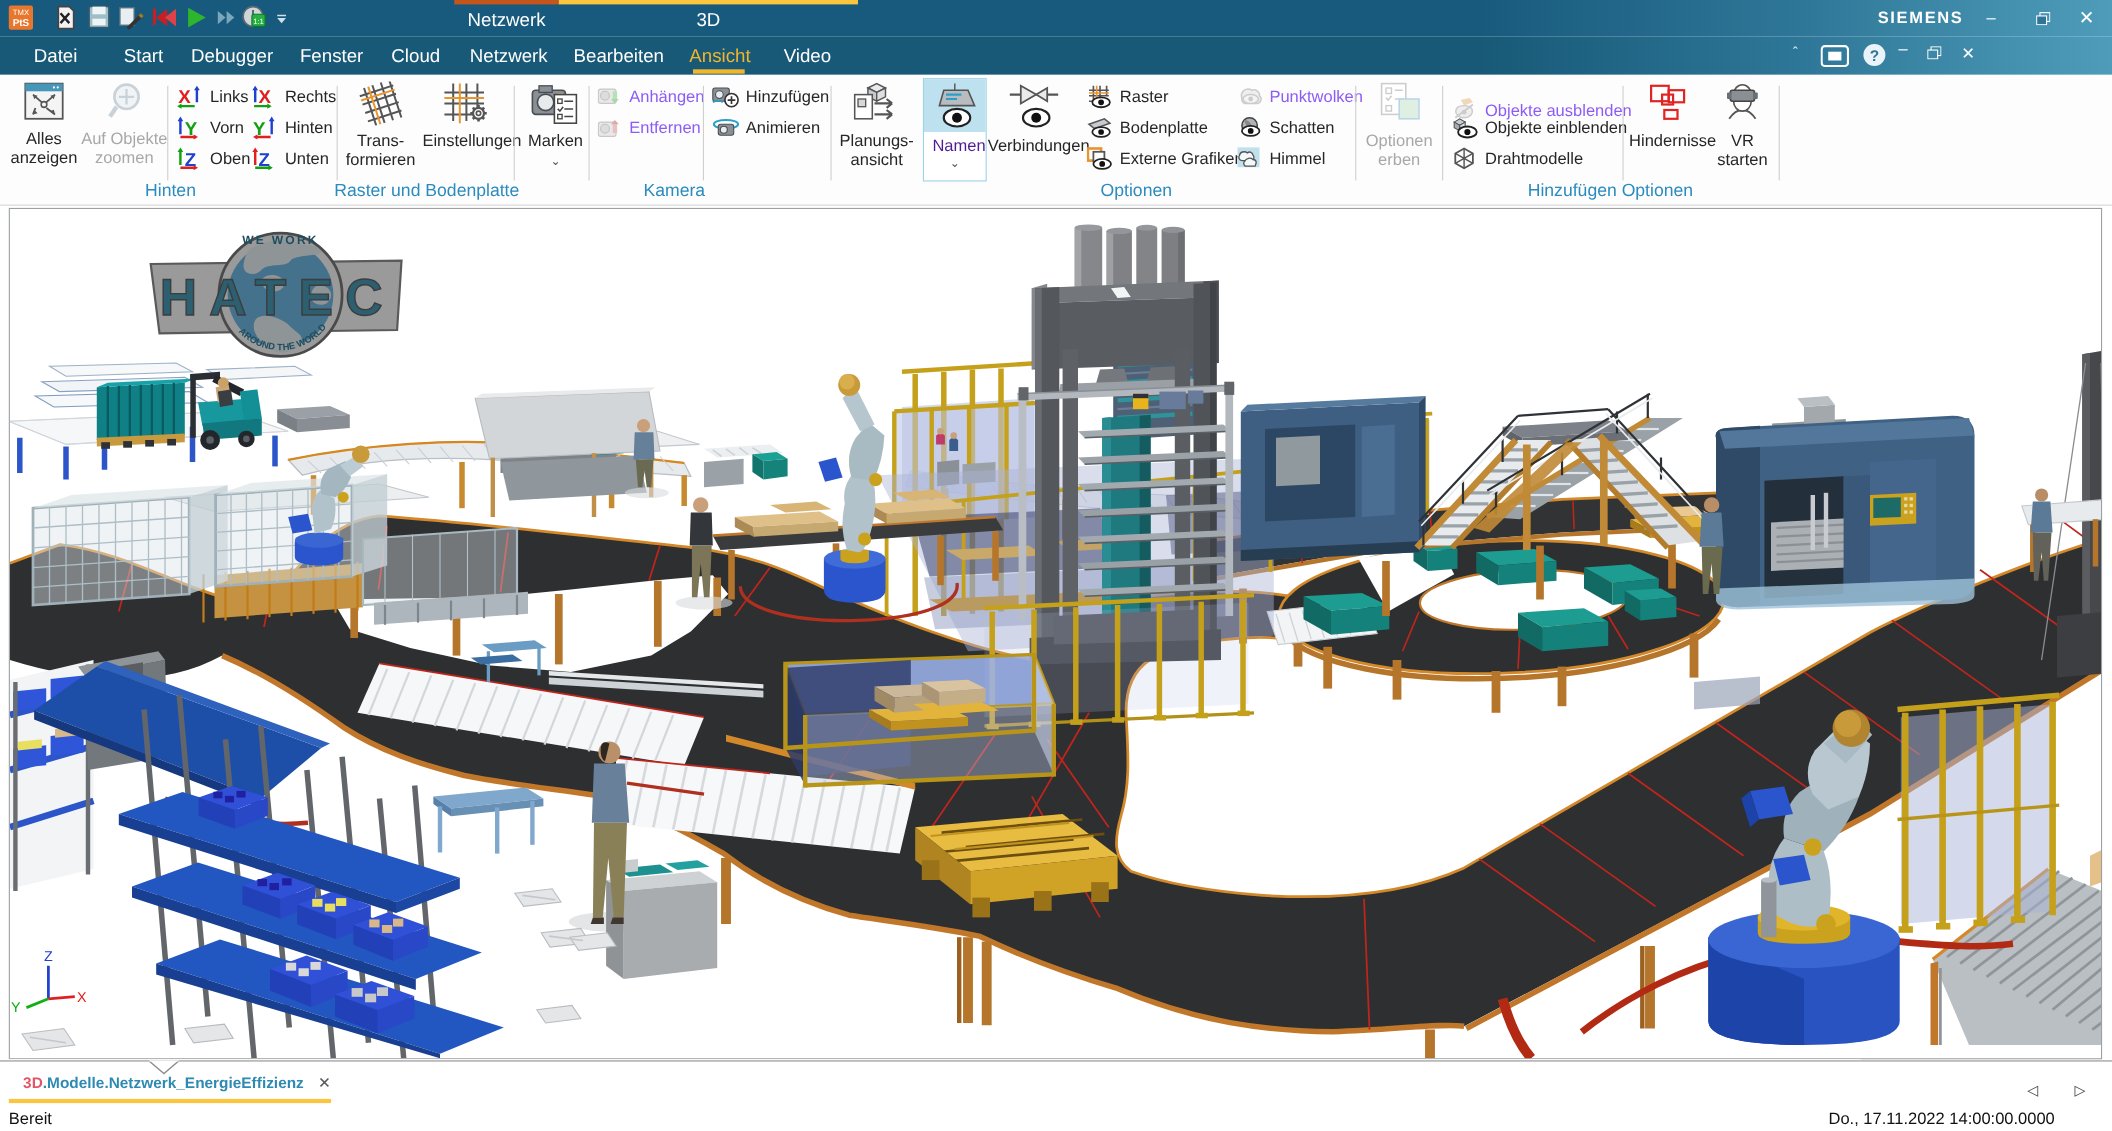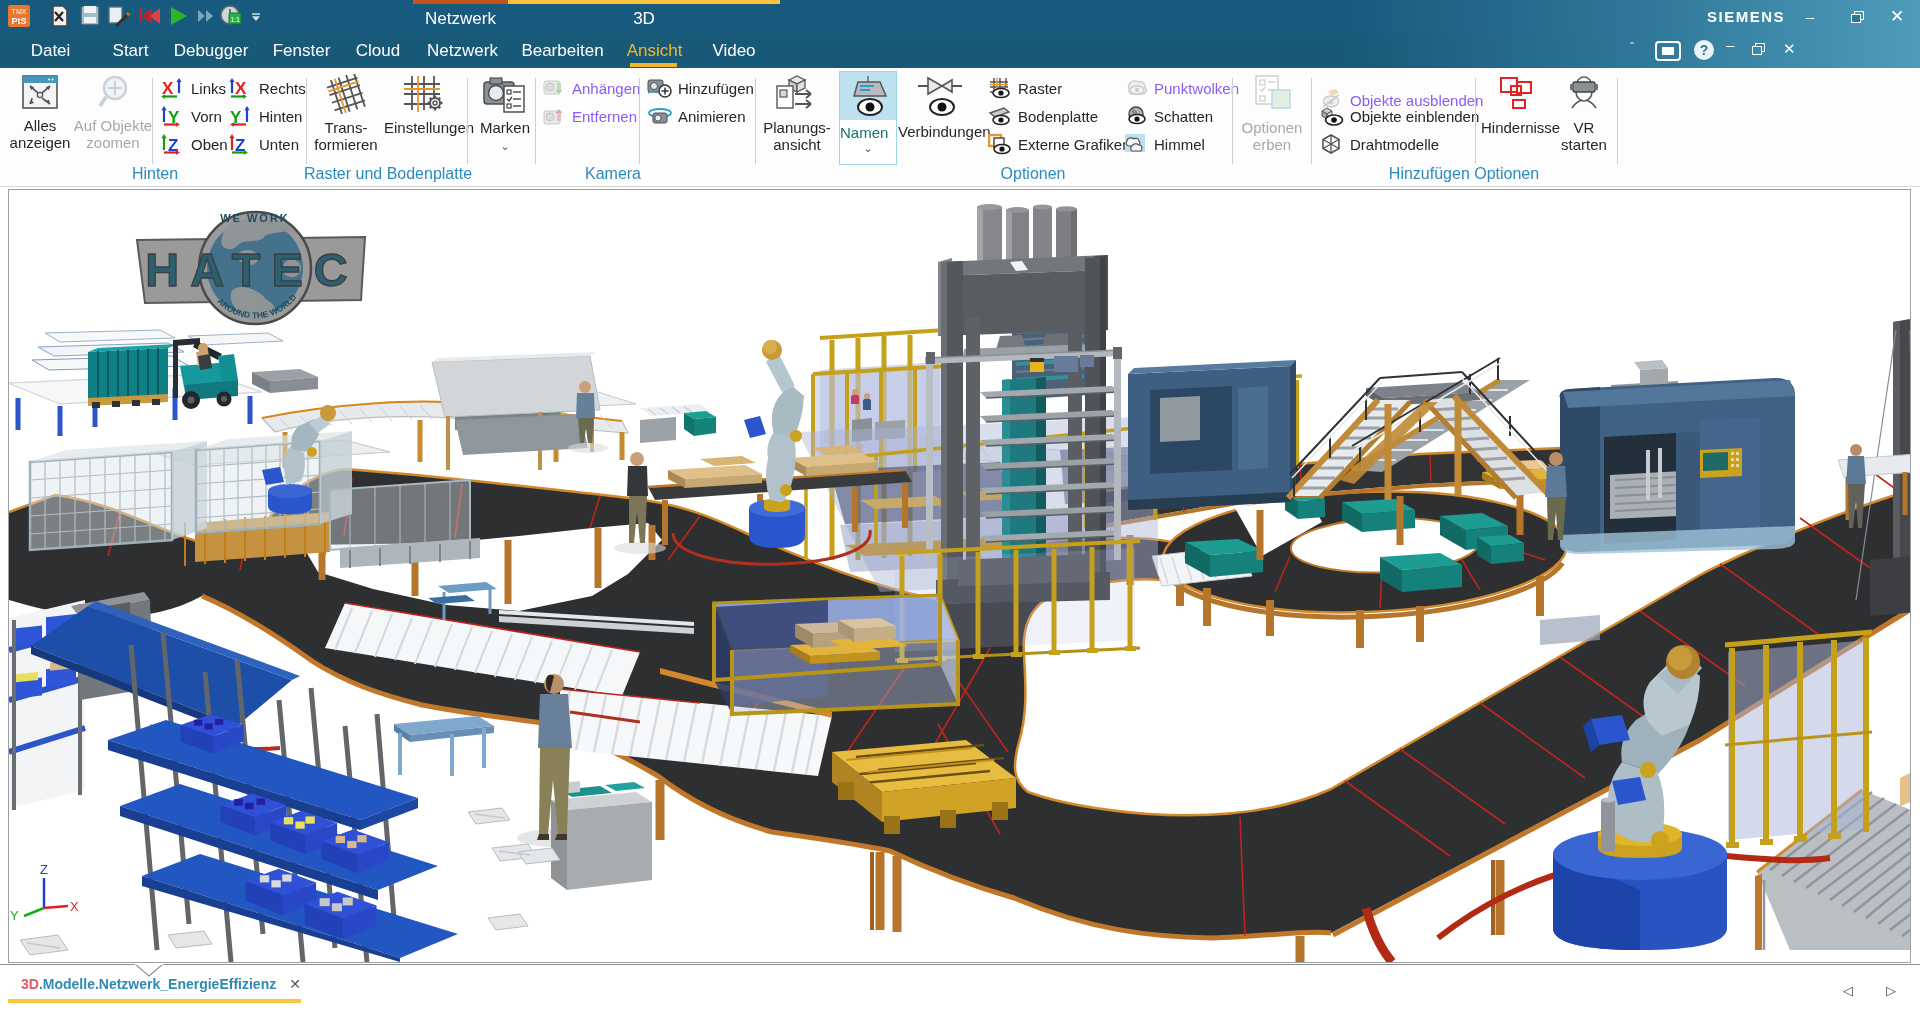--- a/index.html
+++ b/index.html
@@ -304,21 +304,21 @@
 
     <div style="position:absolute;left:839px;top:3px;width:56px;height:92px;background:#fff;border:1px solid #9ed2e8;">
       <div style="position:absolute;left:0;top:0;width:56px;height:48px;background:#bde1ef;"></div>
       <svg width="48" height="44" viewBox="0 0 48 44" style="position:absolute;left:4px;top:2px;">
         <path d="M14 8h22l6 14H10z" fill="#b8bcc0" stroke="#555" stroke-width="1.5"></path>
         <path d="M16 12h14M16 16h10" stroke="#2aa0c8" stroke-width="2"></path>
         <path d="M24 2v6" stroke="#555" stroke-width="1.3"></path>
         <ellipse cx="26" cy="33" rx="12" ry="8" fill="#fff" stroke="#222" stroke-width="2"></ellipse>
         <circle cx="26" cy="33" r="4.5" fill="#111"></circle>
       </svg>
-      <div style="position:absolute;left:0;top:52px;width:56px;text-align:left;font-size:15px;color:#0f766e;">Namen</div>
+      <div style="position:absolute;left:0;top:52px;width:56px;text-align:right;font-size:15px;color:#4c1d95;">Namen</div>
       <div style="position:absolute;left:0;top:70px;width:56px;text-align:center;font-size:11px;color:#555;">⌄</div>
     </div>
     <div class="bigbtn" style="left:898px;width:84px;">
       <svg width="48" height="44" viewBox="0 0 48 44">
         <path d="M2 12h10M36 12h10" stroke="#555" stroke-width="2"></path>
         <path d="M12 4v16l14-8z" fill="#e8eaec" stroke="#555" stroke-width="1.6"></path>
         <path d="M26 12l10-6v12z" fill="#e8eaec" stroke="#555" stroke-width="1.6"></path>
         <ellipse cx="26" cy="33" rx="12" ry="8" fill="#fff" stroke="#222" stroke-width="2"></ellipse>
         <circle cx="26" cy="33" r="4.5" fill="#111"></circle>
       </svg>
@@ -1505,13 +1505,17 @@
     <div class="topline"></div>
     <svg width="40" height="14" style="position:absolute;left:135px;top:1px;">
         <path d="M0 0l14 12L28 0" fill="#fff" stroke="#8f8f8f" stroke-width="1.2"></path>
         <path d="M0 0h28" stroke="#fff" stroke-width="2"></path>
       </svg>
     <div id="tabname"><span class="t3d">3D</span><span class="tn">.Modelle.Netzwerk_EnergieEffizienz</span><span class="tx">✕</span></div>
     <div id="tabunder"></div>
   </div>
   <div class="navarr" style="left:1843px;">◁</div>
   <div class="navarr" style="left:1886px;">▷</div>
+  <div id="statusbar">
+    <span style="position:absolute;left:8px;top:6px;">Bereit</span>
+    <span style="position:absolute;right:52px;top:6px;">Do., 17.11.2022 14:00:00.0000</span>
+  </div>
 </div>
 
 </body></html>

